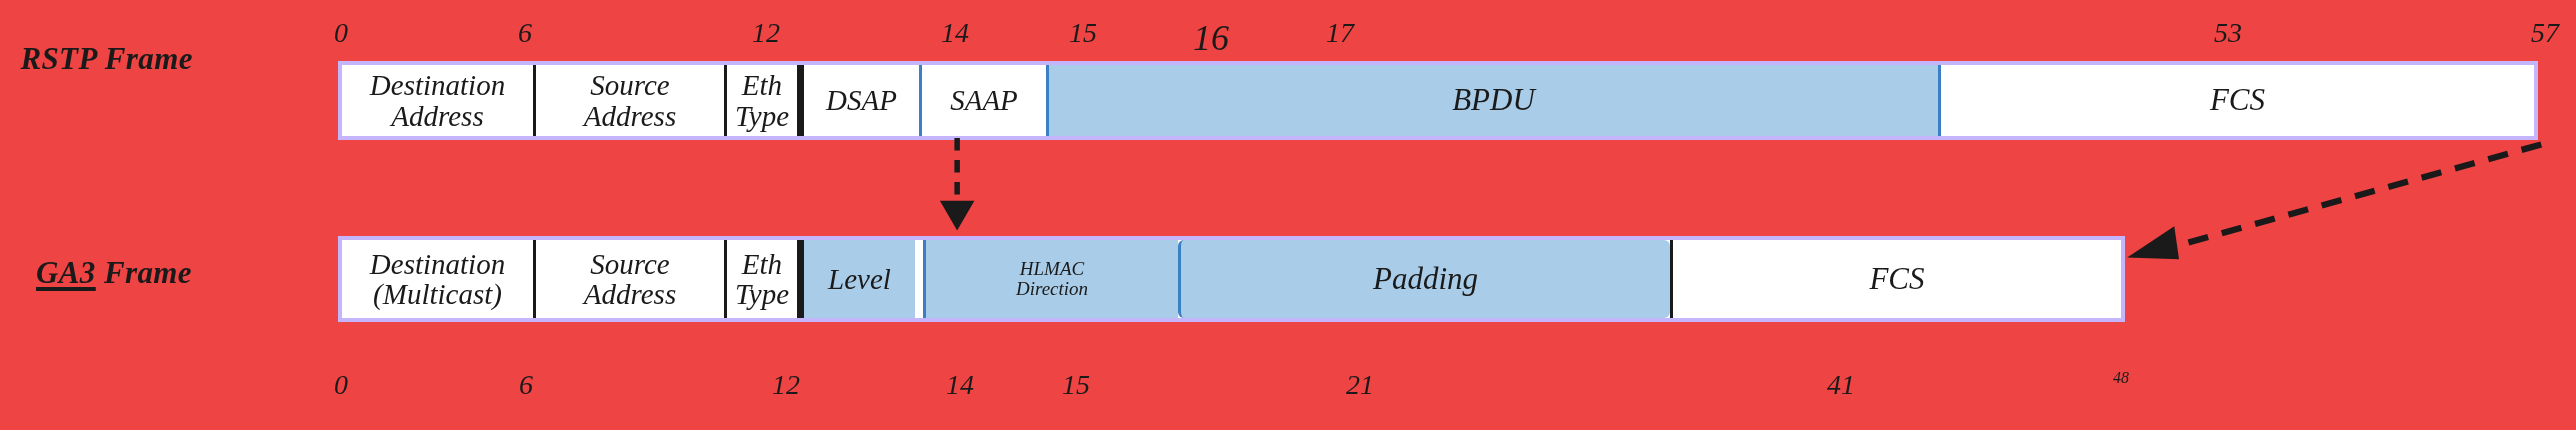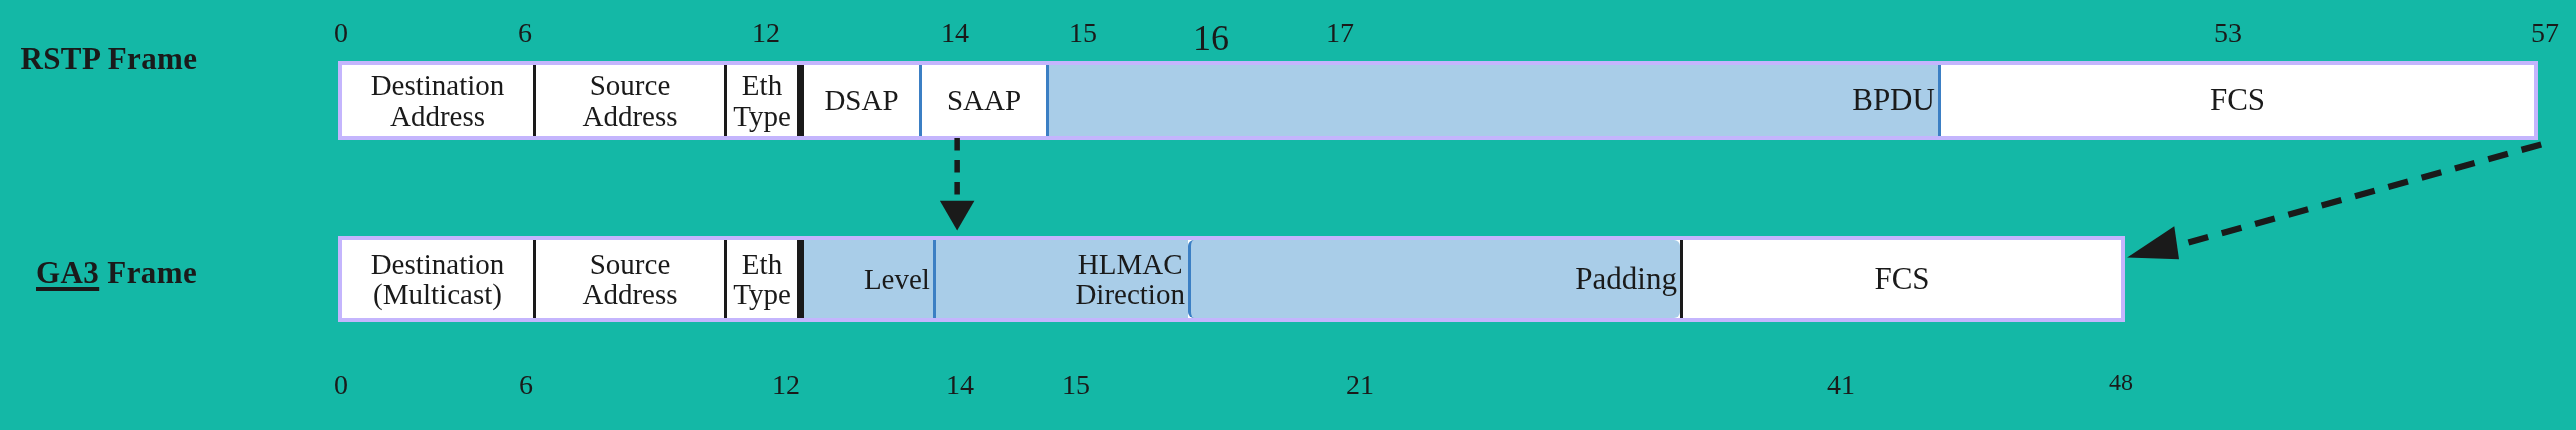--- a/index.html
+++ b/index.html
@@ -7,22 +7,23 @@
     padding: 0;
     background: #ffffff;
   }
   body {
     font-family: "Liberation Serif", "DejaVu Serif", serif;
   }
   #canvas {
     position: relative;
     width: 2576px;
     height: 431px;
-    background: #14b8a6;
+    background: #ef4444;
     overflow: hidden;
+    font-style: italic;
   }
 
   
   .row-label {
     position: absolute;
     font-weight: bold;
     color: #1a1a1a;
     white-space: nowrap;
     letter-spacing: 0.4px;
   }
@@ -57,21 +58,21 @@
     position: relative;
     display: flex;
     align-items: center;
     justify-content: center;
     text-align: center;
     color: #1a1a1a;
     line-height: 1.05;
     background: #ffffff;
     overflow: hidden;
   }
-  .cell.blue { background: #a9cde8; justify-content: flex-end; }
+  .cell.blue { background: #a9cde8; }
   .cell .cell-text { padding: 0 3.1px; }
   .sep-black { border-left: 3.1px solid #1a1a1a; }
   .sep-blue  { border-left: 3.1px solid #3b7fc4; }
   .sep-thick { border-left: 7px solid #1a1a1a; }
 
   
   .connector { position: absolute; overflow: visible; }
 </style>
 </head>
 <body>
@@ -153,24 +154,24 @@
         <div>Source</div>
         <div>Address</div>
       </div>
     </div>
     <div class="cell sep-black" style="width:73px; font-size:29px;">
       <div class="cell-text">
         <div>Eth</div>
         <div>Type</div>
       </div>
     </div>
-    <div class="cell sep-thick blue" style="width:136px; font-size:29px;">
+    <div class="cell sep-thick blue" style="width:118px; font-size:29px;">
       <div class="cell-text">Level</div>
     </div>
-    <div class="cell sep-blue blue" style="width:255px; font-size:29px;">
+    <div class="cell sep-blue blue" style="width:255px; font-size:19px;margin-left:8px;">
       <div class="cell-text">
         <div>HLMAC</div>
         <div>Direction</div>
       </div>
     </div>
     <div class="cell sep-blue blue" style="width:492px; font-size:31px;border-radius:6px;">
       <div class="cell-text">Padding</div>
     </div>
     <div class="cell sep-black" style="flex:1; font-size:31px;">
       <div class="cell-text">FCS</div>
@@ -178,17 +179,17 @@
   </div>
 
   <div class="ruler" style="left:0; top:369px; width:2576px;">
     <span class="tick-label" style="left:341px;  font-size:28px;">0</span>
     <span class="tick-label" style="left:526px;  font-size:28px;">6</span>
     <span class="tick-label" style="left:786px; font-size:28px;">12</span>
     <span class="tick-label" style="left:960px; font-size:28px;">14</span>
     <span class="tick-label" style="left:1076px; font-size:28px;">15</span>
     <span class="tick-label" style="left:1360px; font-size:28px;">21</span>
     <span class="tick-label" style="left:1841px; font-size:28px;">41</span>
-    <span class="tick-label" style="left:2121px; font-size:24px;">48</span>
+    <span class="tick-label" style="left:2121px; font-size:16px;">48</span>
   </div>
 
 </div>
 
 
 </body></html>

